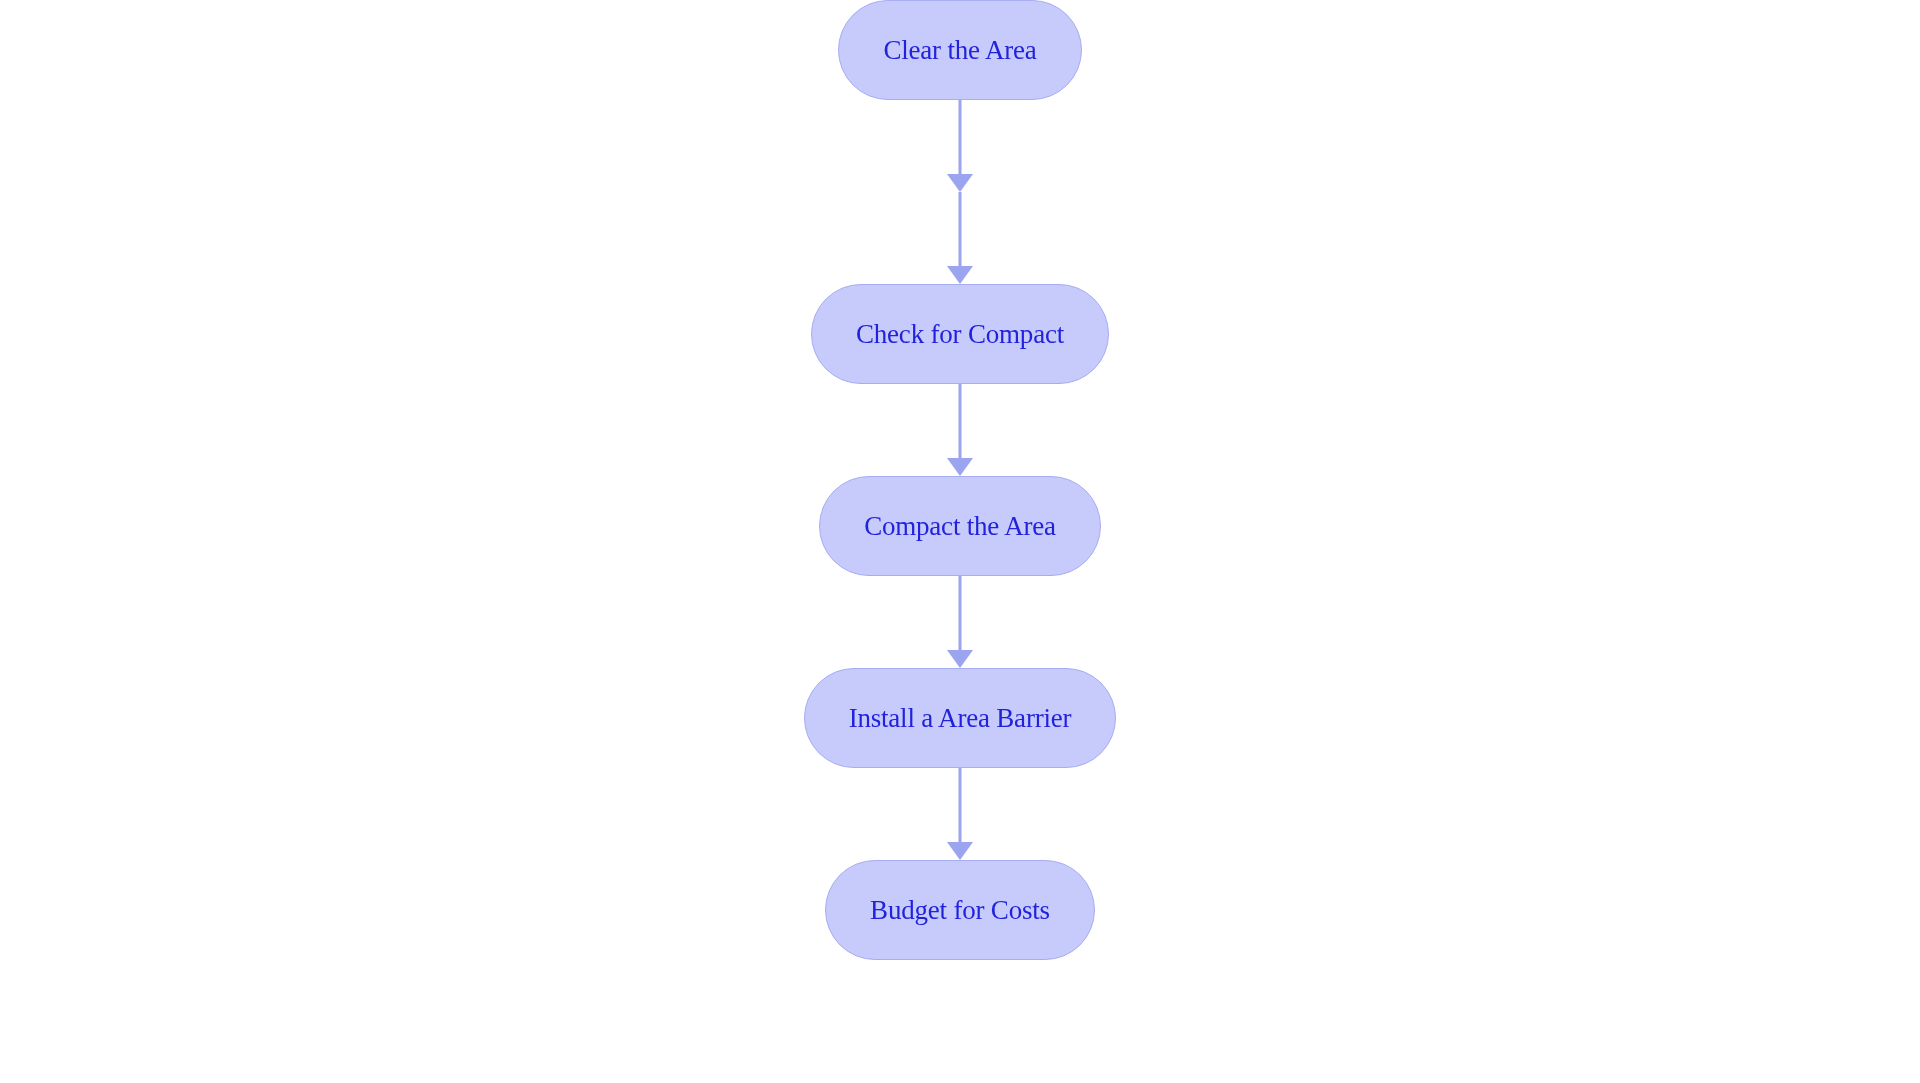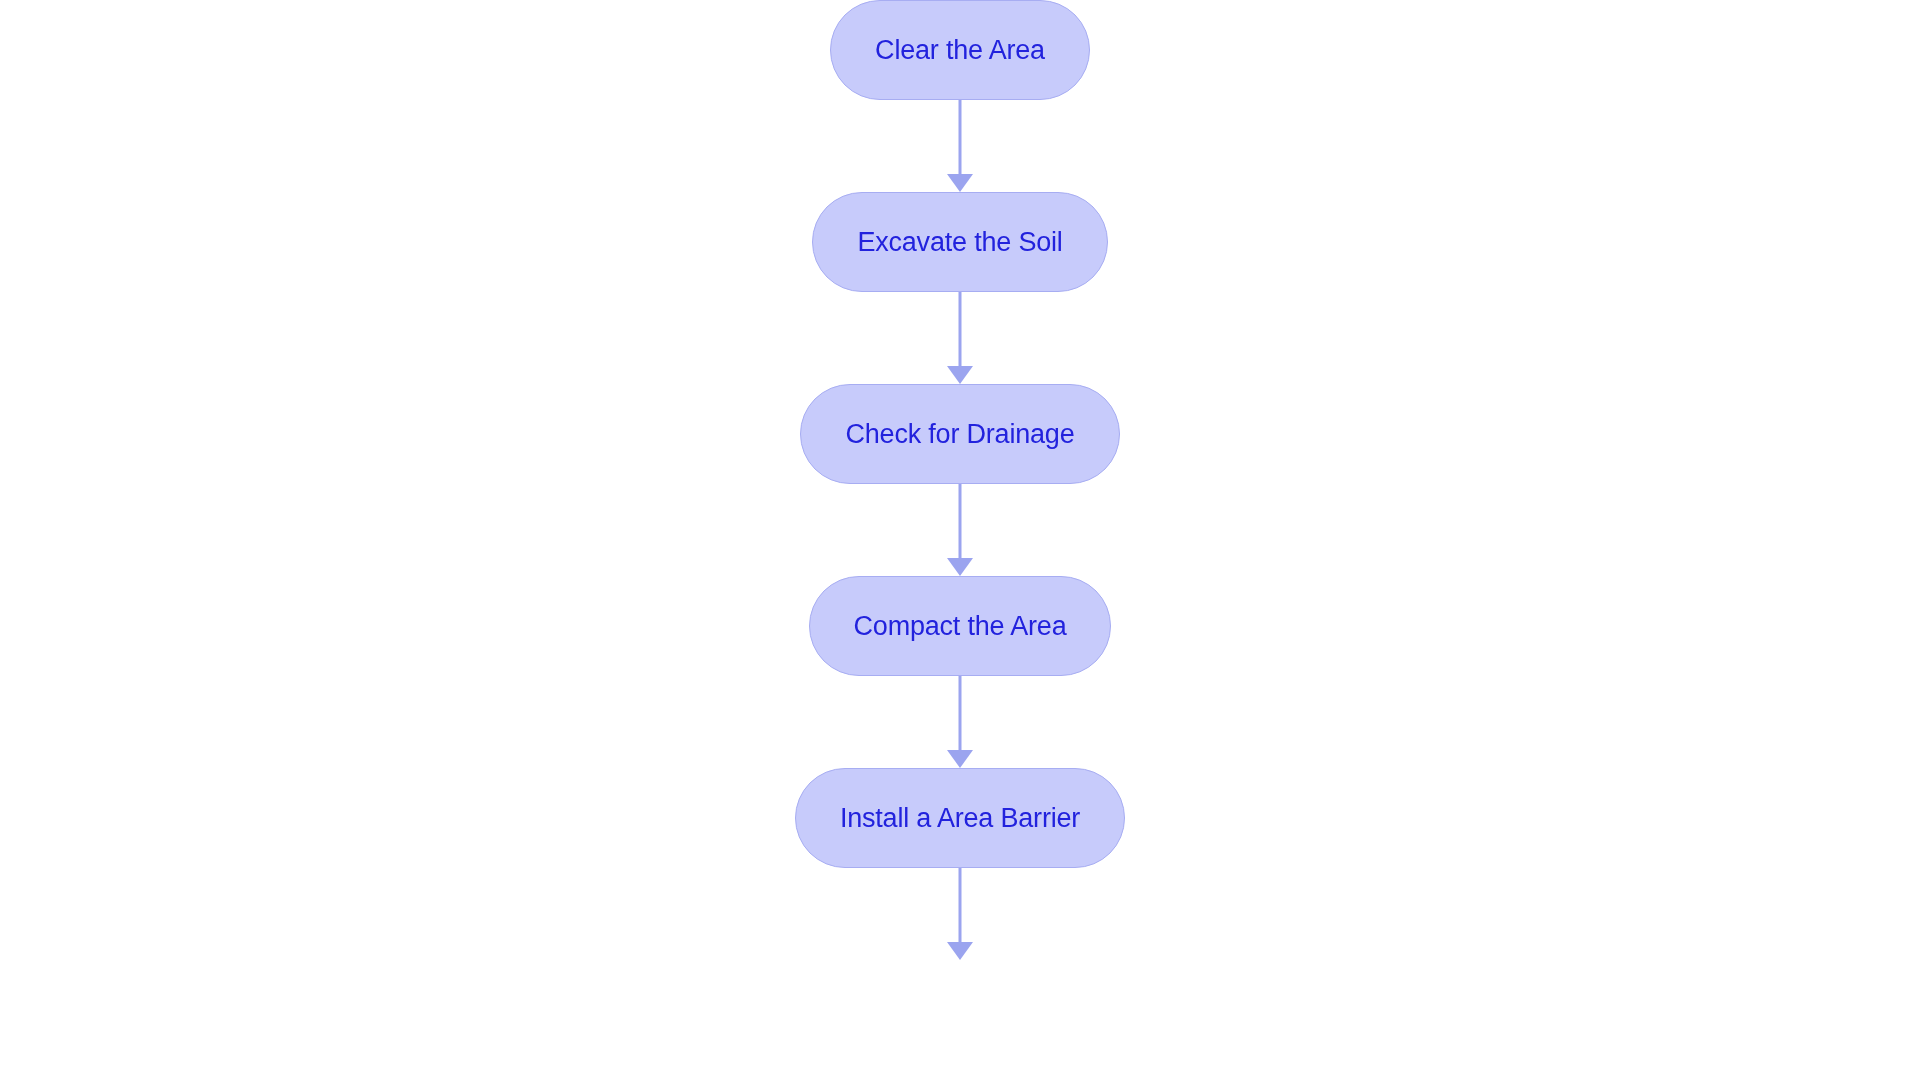--- a/index.html
+++ b/index.html
@@ -43,21 +43,21 @@
     display: flex;
     align-items: center;
     justify-content: center;
     padding: 0 44px;
     flex: 0 0 auto;
   }
 
   .node-label {
     color: #2222dd;
     font-size: 27px;
-    font-family: Liberation Sans, sans-serif;
+    font-family: Liberation Serif, serif;
     font-weight: 400;
     white-space: nowrap;
     letter-spacing: -0.2px;
     line-height: 1;
   }
 
   .connector {
     flex: 0 0 auto;
     width: 26px;
     height: 92px;
@@ -94,31 +94,28 @@
 
     <div class="node">
       <span class="node-label">Clear the Area</span>
     </div>
 
     <div class="connector">
       <div class="connector-line"></div>
       <div class="connector-head"></div>
     </div>
 
-    <div class="node">
-      <span class="node-label">Excavate the Soil</span>
-    </div>
 
     <div class="connector">
       <div class="connector-line"></div>
       <div class="connector-head"></div>
     </div>
 
     <div class="node">
-      <span class="node-label">Check for Drainage</span>
+      <span class="node-label">Check for Compact</span>
     </div>
 
     <div class="connector">
       <div class="connector-line"></div>
       <div class="connector-head"></div>
     </div>
 
     <div class="node">
       <span class="node-label">Compact the Area</span>
     </div>
@@ -130,15 +127,18 @@
 
     <div class="node">
       <span class="node-label">Install a Area Barrier</span>
     </div>
 
     <div class="connector">
       <div class="connector-line"></div>
       <div class="connector-head"></div>
     </div>
 
+    <div class="node">
+      <span class="node-label">Budget for Costs</span>
+    </div>
 
   </div>
 </div>
 
 </body></html>

